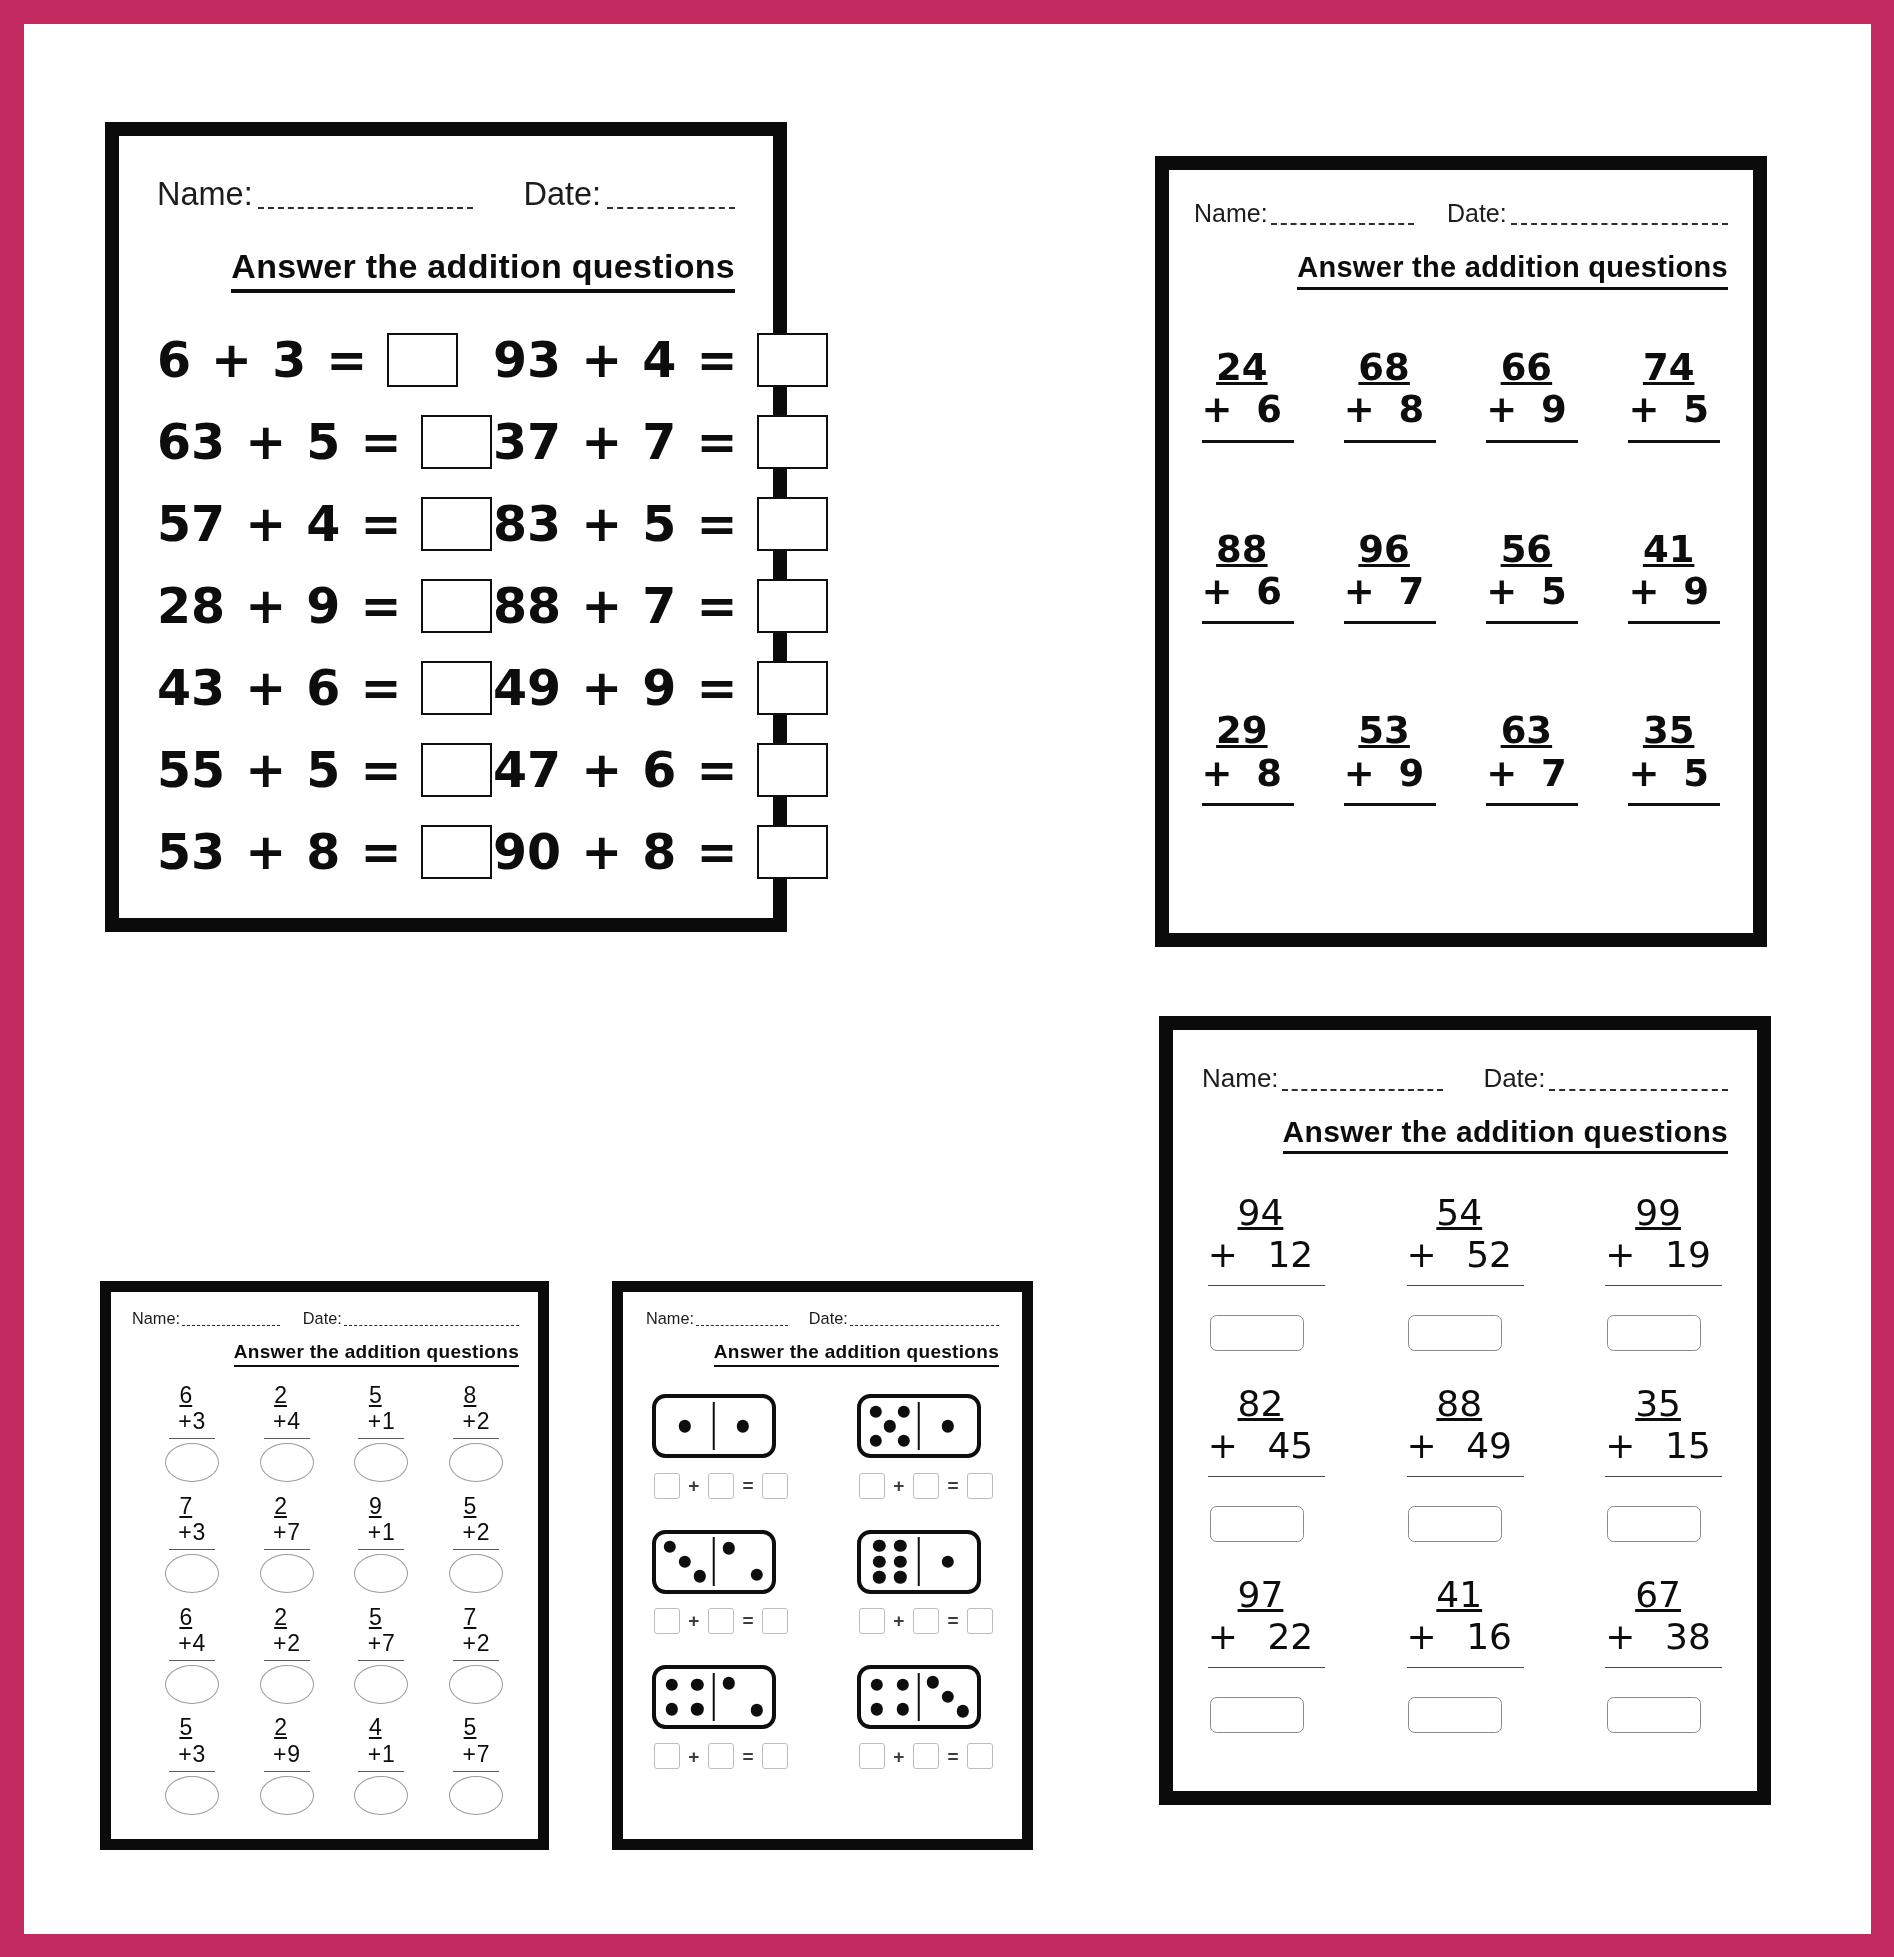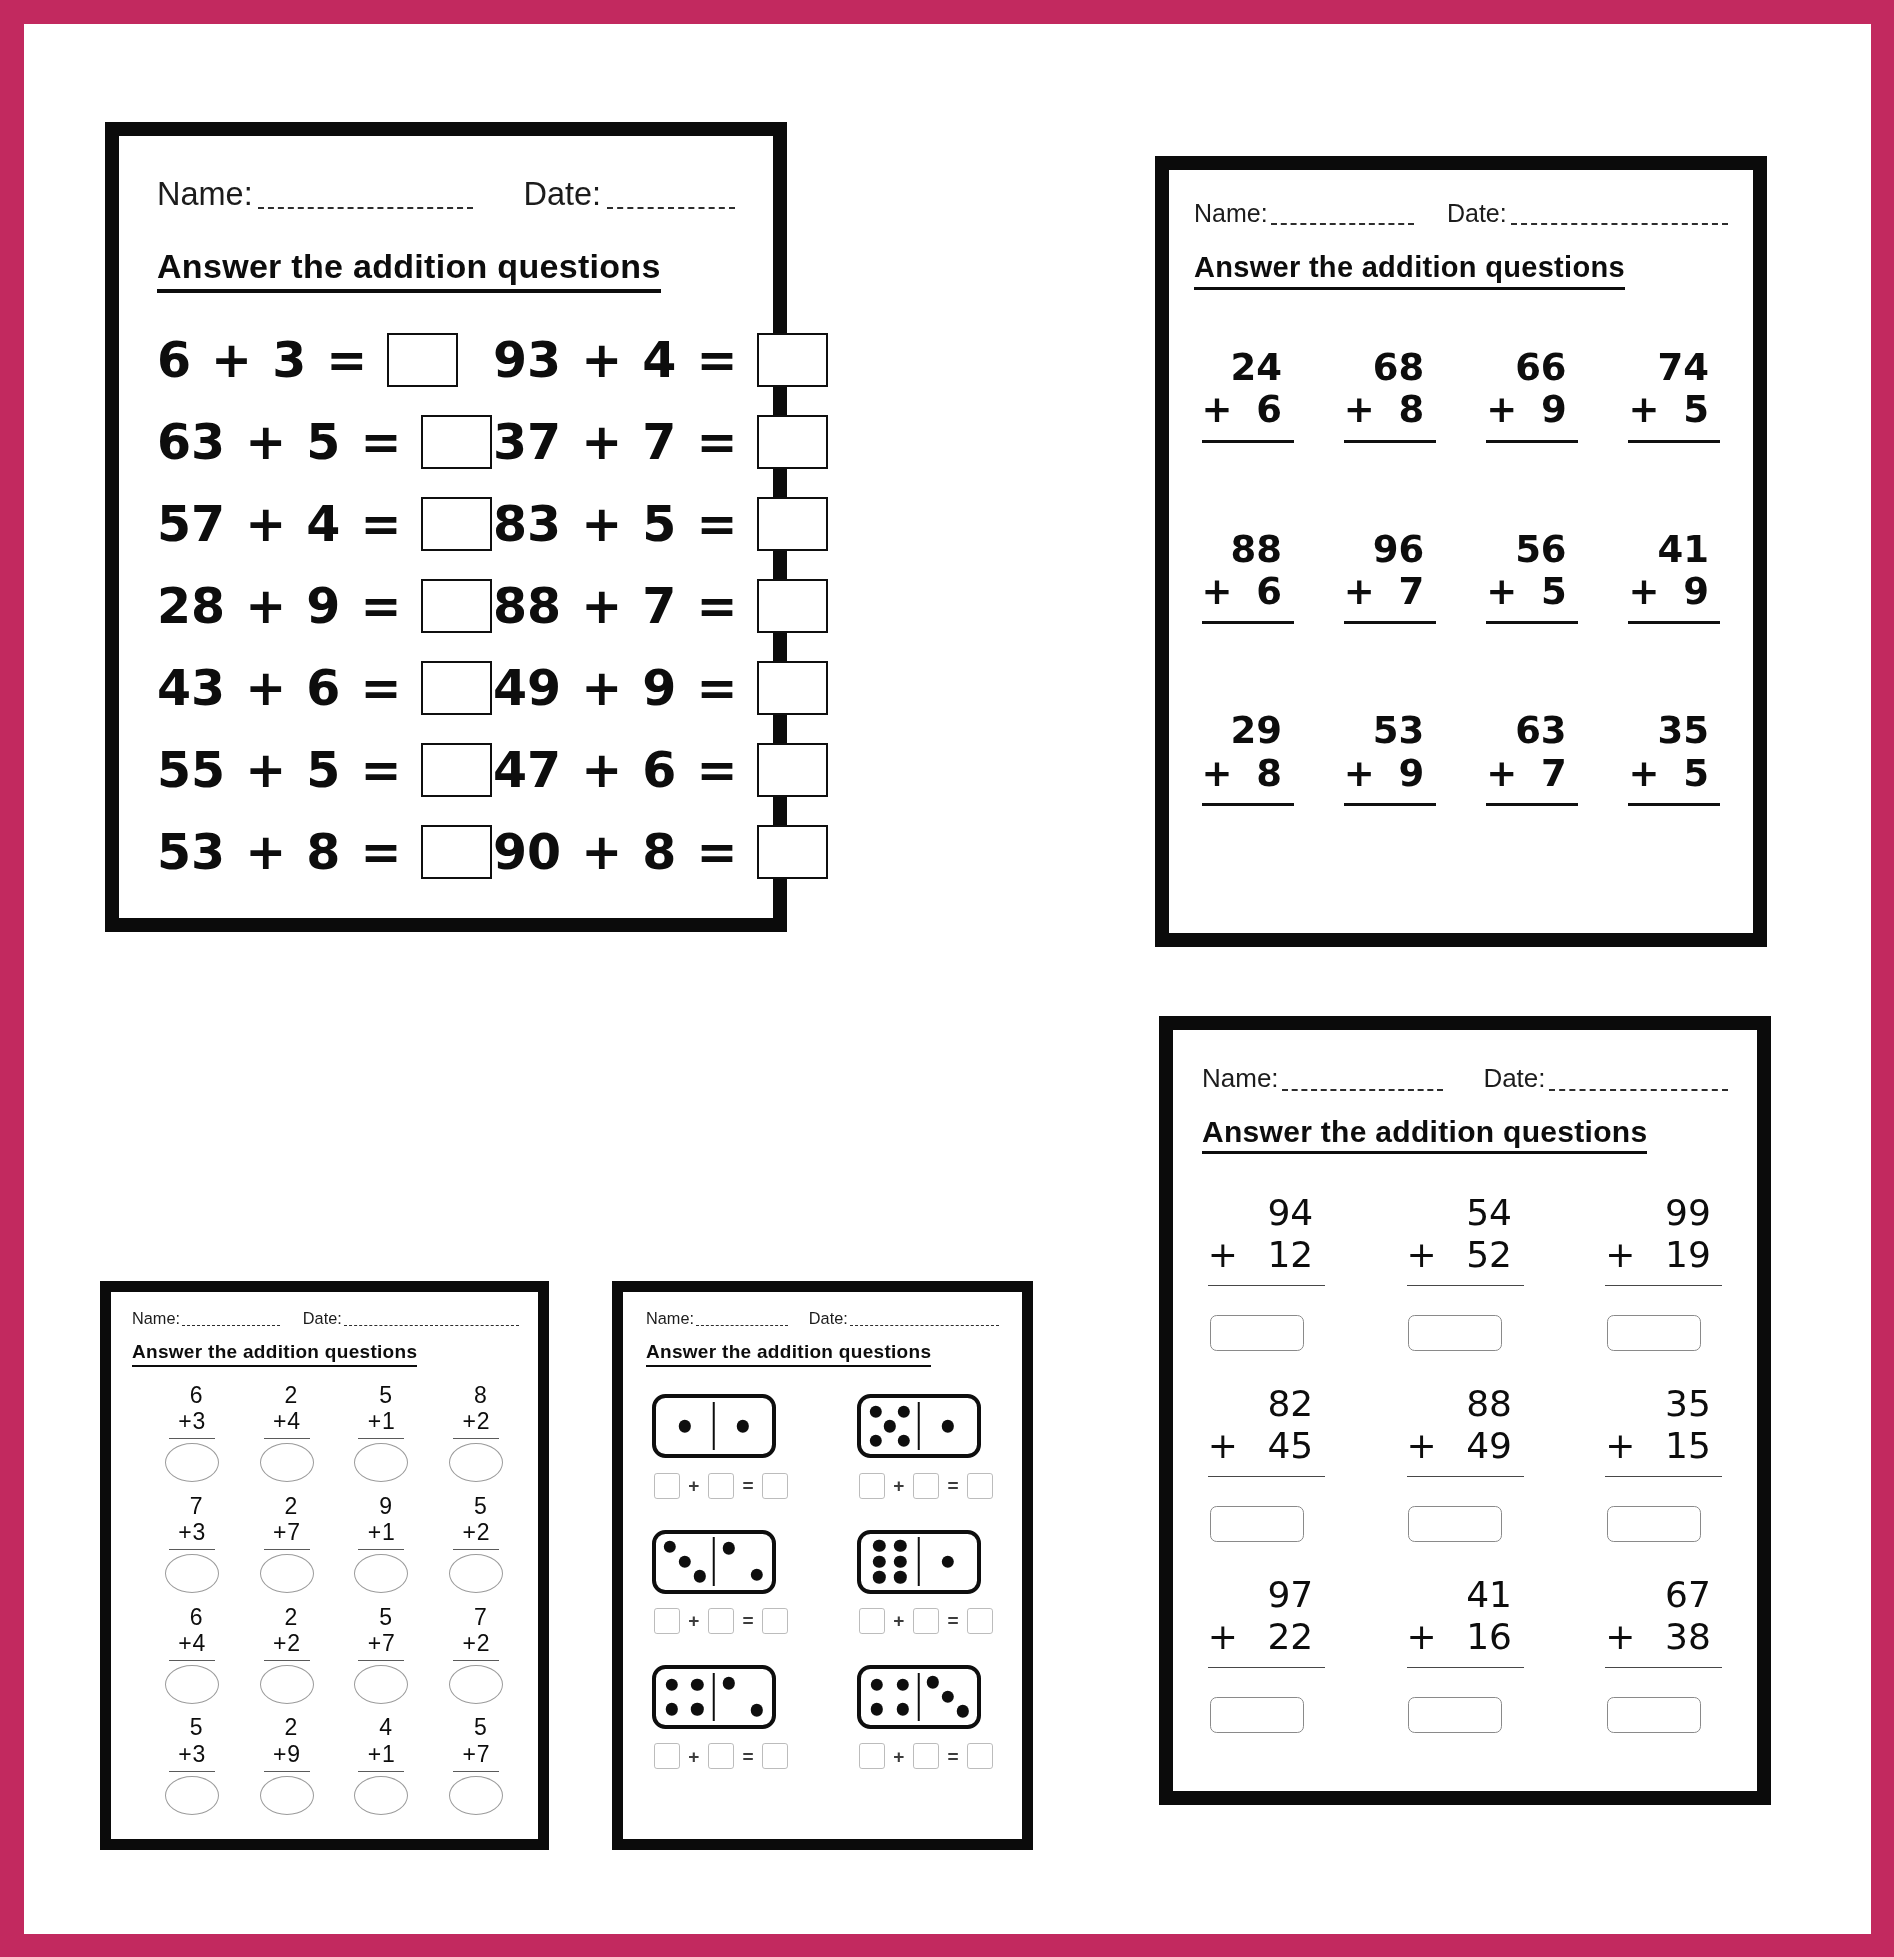--- a/index.html
+++ b/index.html
@@ -21,21 +21,21 @@
   }
 
   
   .ws {
     position: absolute;
     background: #ffffff;
     border: 14.3px solid #0b0b0b;
   }
   .ws-header { display: flex; align-items: flex-end; color: #1c1c1c; }
   .hdr-line { border-bottom: 2.9px dashed #2d2d2d; height: 1em; }
-  .ws-title-wrap { text-align: left; }
+  .ws-title-wrap { text-align: right; }
   .ws-title {
     display: inline-block;
     font-weight: bold;
     border-bottom: 4.8px solid #0d0d0d;
     padding-bottom: 2.9px;
     letter-spacing: 0.3px;
     color: #0d0d0d;
   }
 
   
@@ -60,21 +60,21 @@
   }
   .abox {
     display: inline-block;
     width: 71px; height: 54px;
     border: 2.9px solid #0f0f0f;
     background: #fff;
   }
 
   
   .vprob { display: flex; flex-direction: column; font-family: "DejaVu Sans", sans-serif; color: #0d0d0d; }
-  .vp-top { text-align: right; padding-right: 11.5px; line-height: 1.15; }
+  .vp-top { text-align: center; padding-right: 11.5px; line-height: 1.15; text-decoration: underline; }
   .vp-bottom { display: flex; justify-content: space-between; align-items: baseline; padding-right: 11.5px; line-height: 1.15; }
   .vp-line { width: 100%; border-top: 3.3px solid #101010; margin-top: 7.6px; }
 
   
   .ws-vert1 { left: 1155px; top: 156px; width: 612px; height: 791px; padding: 29px 25px 0 25px; }
   .ws-vert1 .ws-header { font-size: 25px; }
   .ws-vert1 .hdr-line { border-bottom-width: 2.4px; }
   .ws-vert1 .name-line { width: 143px; margin: 0 0 2.9px 3.8px; }
   .ws-vert1 .date-label { margin-left: 32.5px; }
   .ws-vert1 .date-line { flex: 1; margin: 0 0 2.9px 3.8px; }

